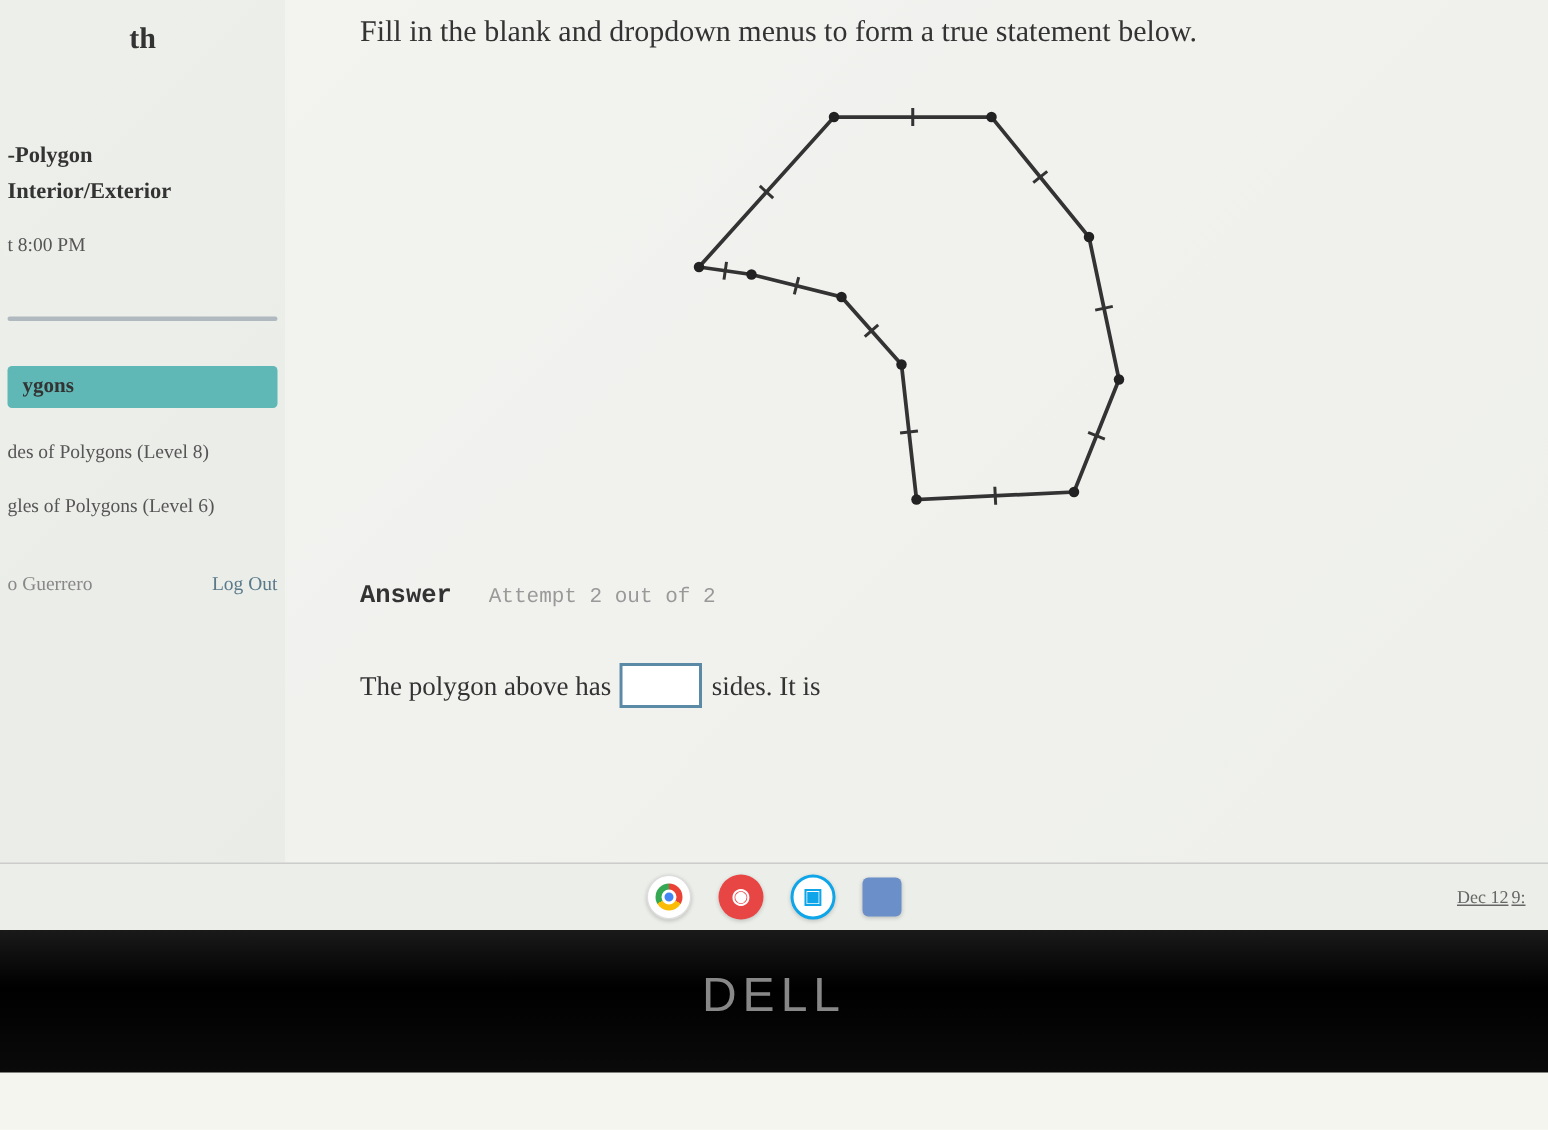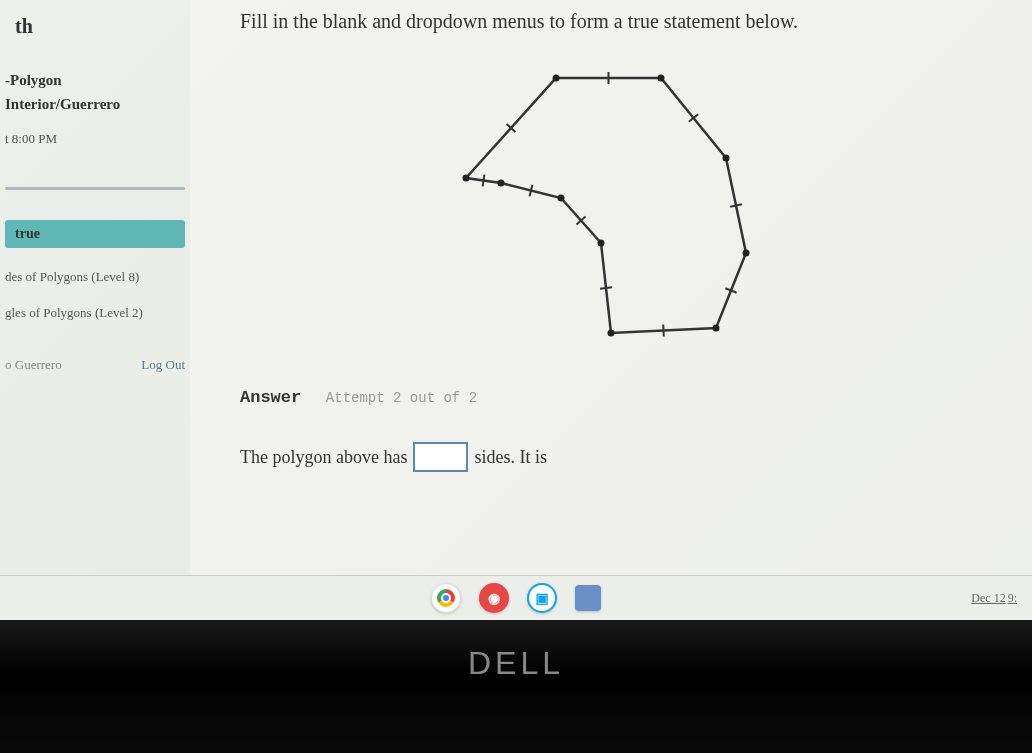--- a/index.html
+++ b/index.html
@@ -25,21 +25,22 @@
     .sidebar {
       width: 190px;
       padding: 10px 5px;
       background: rgba(240, 242, 238, 0.6);
     }
     .course-title {
       font-size: 20px;
       font-weight: bold;
       color: #333;
       padding: 5px 10px;
-      margin-bottom: 26px;
+      margin-bottom: 50px;
+      text-align: center;
     }
     .unit-title {
       font-size: 15px;
       font-weight: bold;
       color: #333;
       padding: 2px 0;
       line-height: 1.3;
     }
     .due-time {
       font-size: 13px;
@@ -195,21 +196,21 @@
       position: absolute;
       right: 15px;
       font-size: 12px;
       color: #666;
       display: flex;
       gap: 2px;
       text-decoration: underline;
     }
     .laptop-bezel {
       width: 100%;
-      height: 133px;
+      height: 95px;
       background: linear-gradient(180deg, #1a1a1a 0%, #000 40%, #0a0a0a 100%);
       display: flex;
       justify-content: center;
       align-items: flex-start;
       padding-top: 25px;
       position: relative;
     }
     .dell-logo {
       color: #888;
       font-size: 32px;
@@ -220,31 +221,31 @@
   </style>
 </head>
 <body>
 
 <div class="screen-area">
   <div class="sidebar">
     <div class="course-title">th</div>
 
     <div>
       <div class="unit-title">-Polygon</div>
-      <div class="unit-title">Interior/Guerrero</div>
+      <div class="unit-title">Interior/Exterior</div>
     </div>
 
     <div class="due-time">t 8:00 PM</div>
 
     <div class="divider"></div>
 
-    <div class="topic-tab">true</div>
+    <div class="topic-tab">ygons</div>
 
     <div class="topic-item">des of Polygons (Level 8)</div>
-    <div class="topic-item">gles of Polygons (Level 2)</div>
+    <div class="topic-item">gles of Polygons (Level 6)</div>
 
     <div class="bottom-row">
       <span class="user-name">o Guerrero</span>
       <span class="logout">Log Out</span>
     </div>
   </div>
 
   <div class="main-content">
     <div class="instruction">Fill in the blank and dropdown menus to form a true statement below.</div>
 

